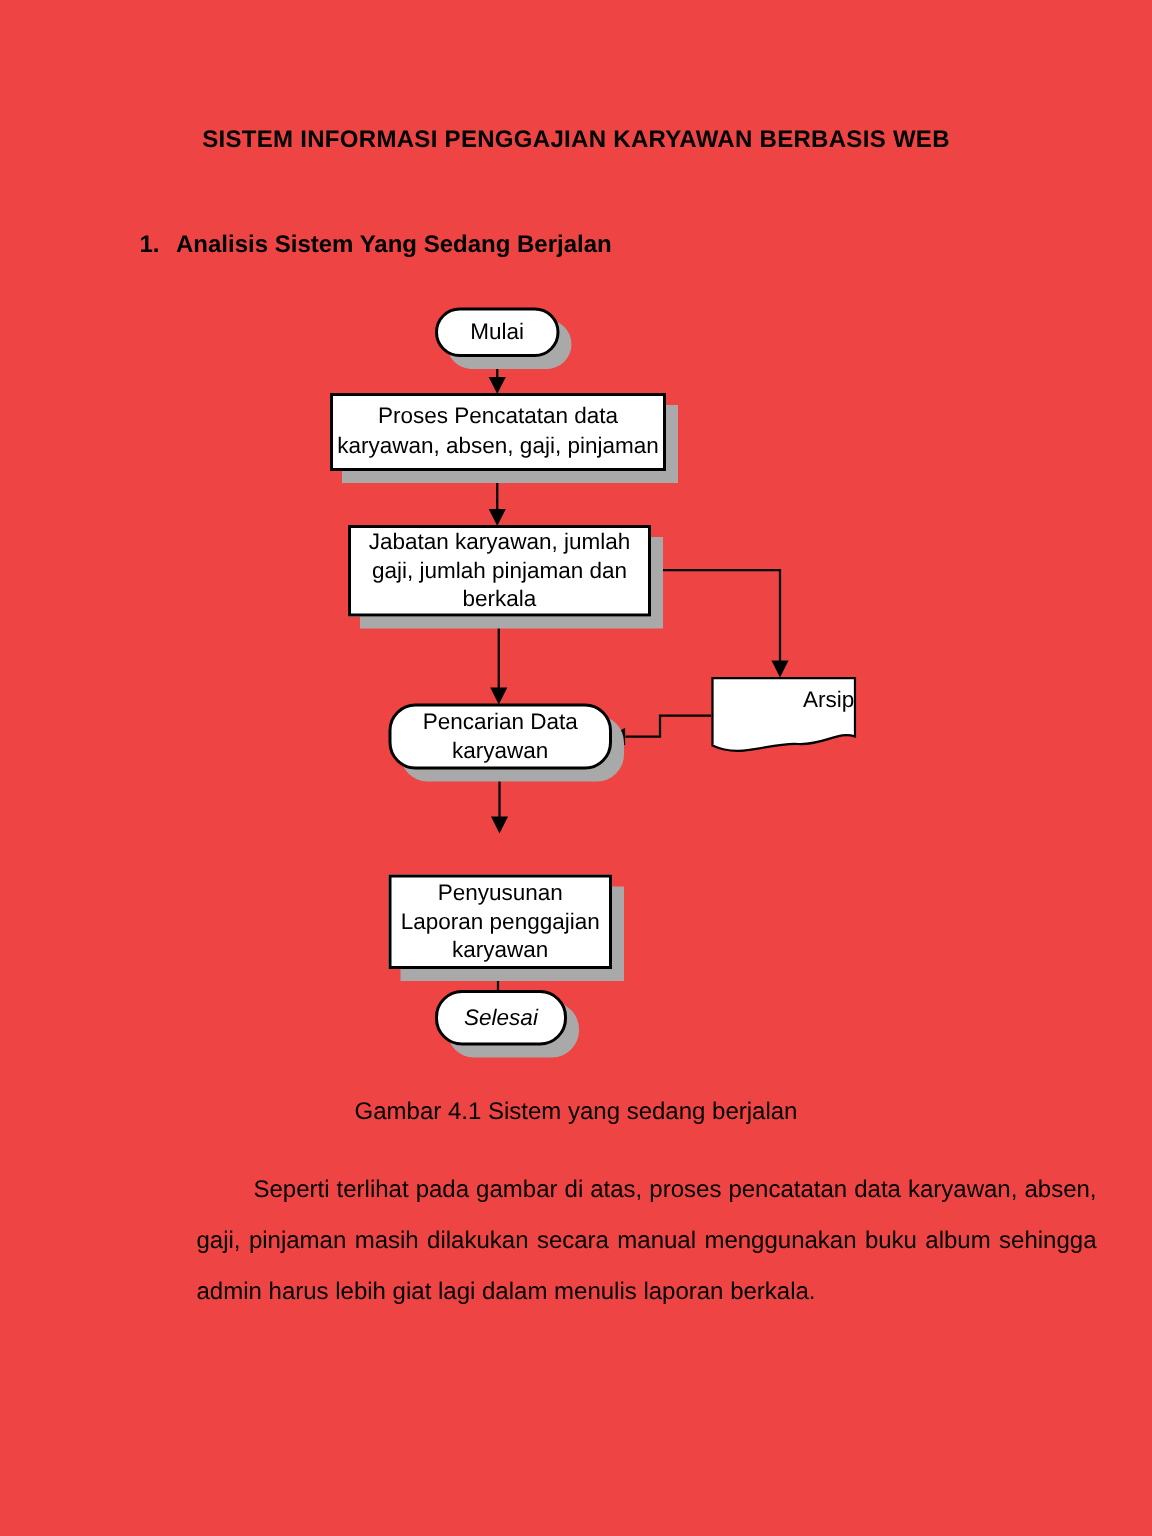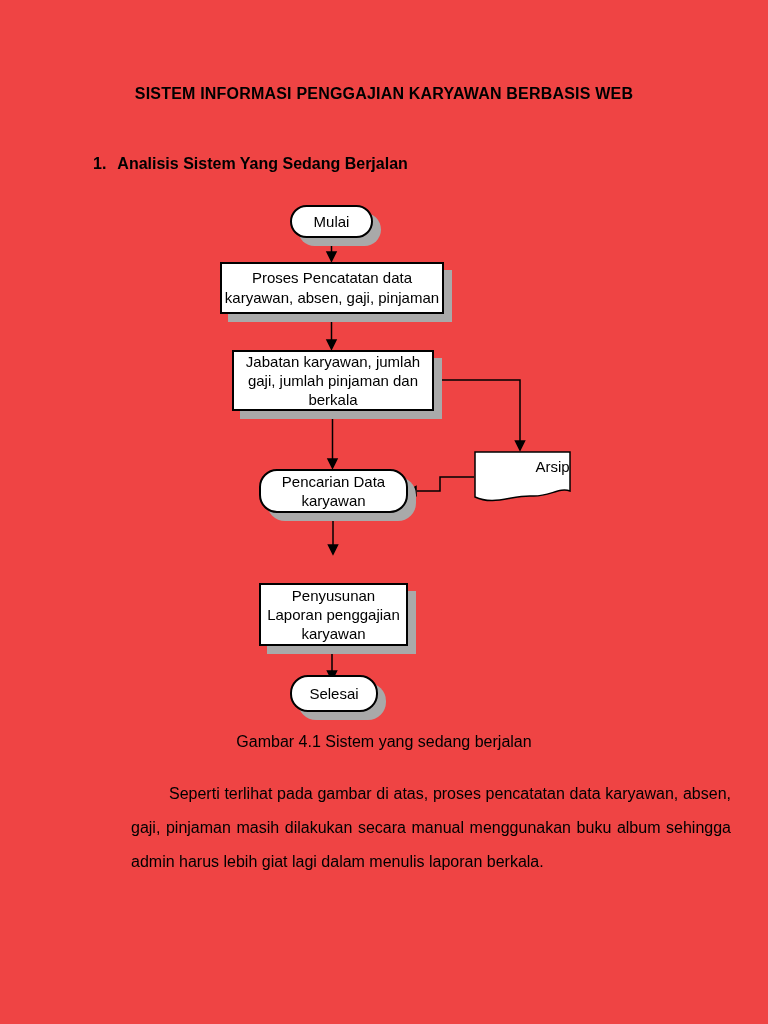--- a/index.html
+++ b/index.html
@@ -35,21 +35,21 @@
     box-shadow: 8px 8px 0 0 #a9a9a9;
   }
   .node span { display: block; white-space: nowrap; }
   .terminator { border-radius: 17px; }
 
   #node-start    { left: 290px; top: 205px; width: 83px;  height: 33px; }
   #node-p1       { left: 220px; top: 262px; width: 224px; height: 52px; line-height: 20px; }
   #node-p2       { left: 232px; top: 350px; width: 202px; height: 61px; }
   #node-p3       { left: 259px; top: 469px; width: 149px; height: 44px; border-radius: 18px; }
   #node-p4       { left: 259px; top: 555px; width: 149px; height: 63px; margin-top: 28px; }
-  #node-end      { left: 290px; top: 675px; width: 88px;  height: 37px; border-radius: 18px; }
+  #node-end      { left: 290px; top: 660px; width: 88px;  height: 37px; border-radius: 18px; font-style: italic; }
 
   #node-arsip {
     position: absolute; left: 474px; top: 451px; width: 97px; height: 54px;
     font-size: 15px; text-align: center;
   }
   #node-arsip svg { position: absolute; left: 0; top: 0; }
   #node-arsip .arsip-label {
     position: absolute; left: 0; top: 7px; width: 97px; text-align: center; padding-left: 30px;
   }
 

